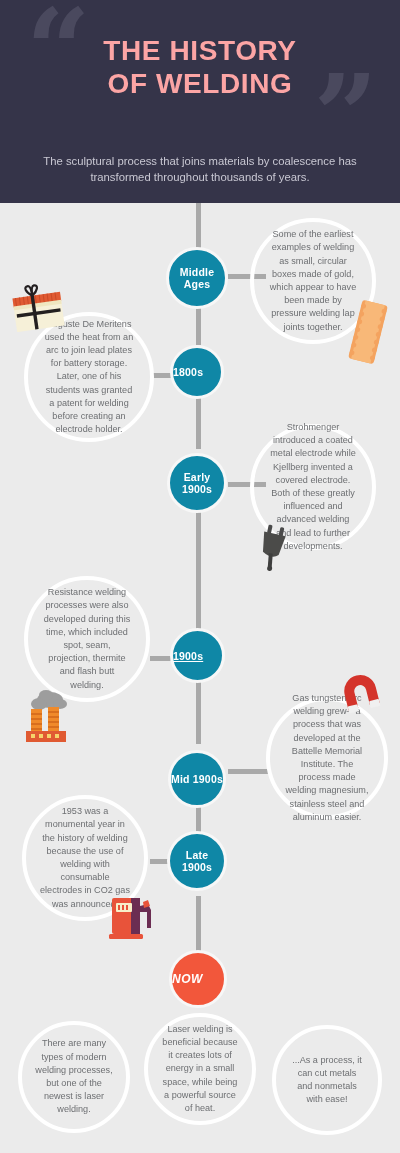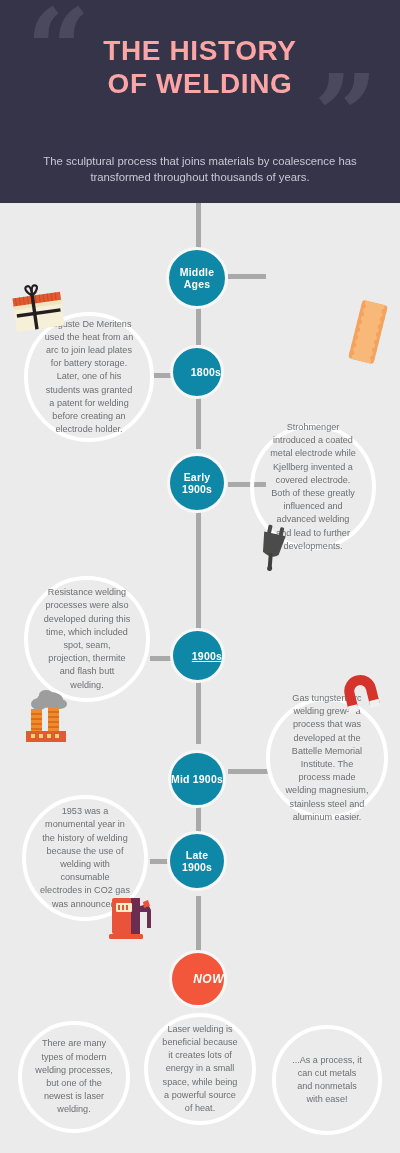--- a/index.html
+++ b/index.html
@@ -80,21 +80,21 @@
   }
 
   .node {
     position: absolute;
     border-radius: 50%;
     background: #0f87a6;
     border: 3px solid #f7f7f7;
     color: #ffffff;
     display: flex;
     align-items: center;
-    justify-content: flex-end;
+    justify-content: flex-start;
     text-align: center;
     font-weight: 700;
     font-size: 10.5px;
     letter-spacing: 0.2px;
     z-index: 4;
   }
   .node-now {
     background: #f2573b;
     font-size: 12px;
     letter-spacing: 0.5px;
@@ -161,20 +161,23 @@
   <div class="spine" style="top:797px;  height:46px;"></div>
   <div class="spine" style="top:896px;  height:58px;"></div>
 
   <div class="connector" style="left:228px; top:274px; width:38px;"></div>
   <div class="connector" style="left:150px; top:373px; width:26px;"></div>
   <div class="connector" style="left:228px; top:482px; width:38px;"></div>
   <div class="connector" style="left:150px; top:656px; width:26px;"></div>
   <div class="connector" style="left:228px; top:769px; width:40px;"></div>
   <div class="connector" style="left:150px; top:859px; width:26px;"></div>
 
+  <div class="bubble" style="left:250px; top:218px; width:126px; height:126px;">
+    <p>Some of the earliest examples of welding as small, circular boxes made of gold, which appear to have been made by pressure welding lap joints together.</p>
+  </div>
 
   <div class="bubble" style="left:24px; top:312px; width:130px; height:130px;">
     <p>Auguste De Meritens used the heat from an arc to join lead plates for battery storage. Later, one of his students was granted a patent for welding before creating an electrode holder.</p>
   </div>
 
   <div class="bubble" style="left:250px; top:424px; width:126px; height:126px;">
     <p>Strohmenger introduced a coated metal electrode while Kjellberg invented a covered electrode. Both of these greatly influenced and advanced welding and lead to further developments.</p>
   </div>
 
   <div class="bubble" style="left:24px; top:576px; width:126px; height:126px;">

